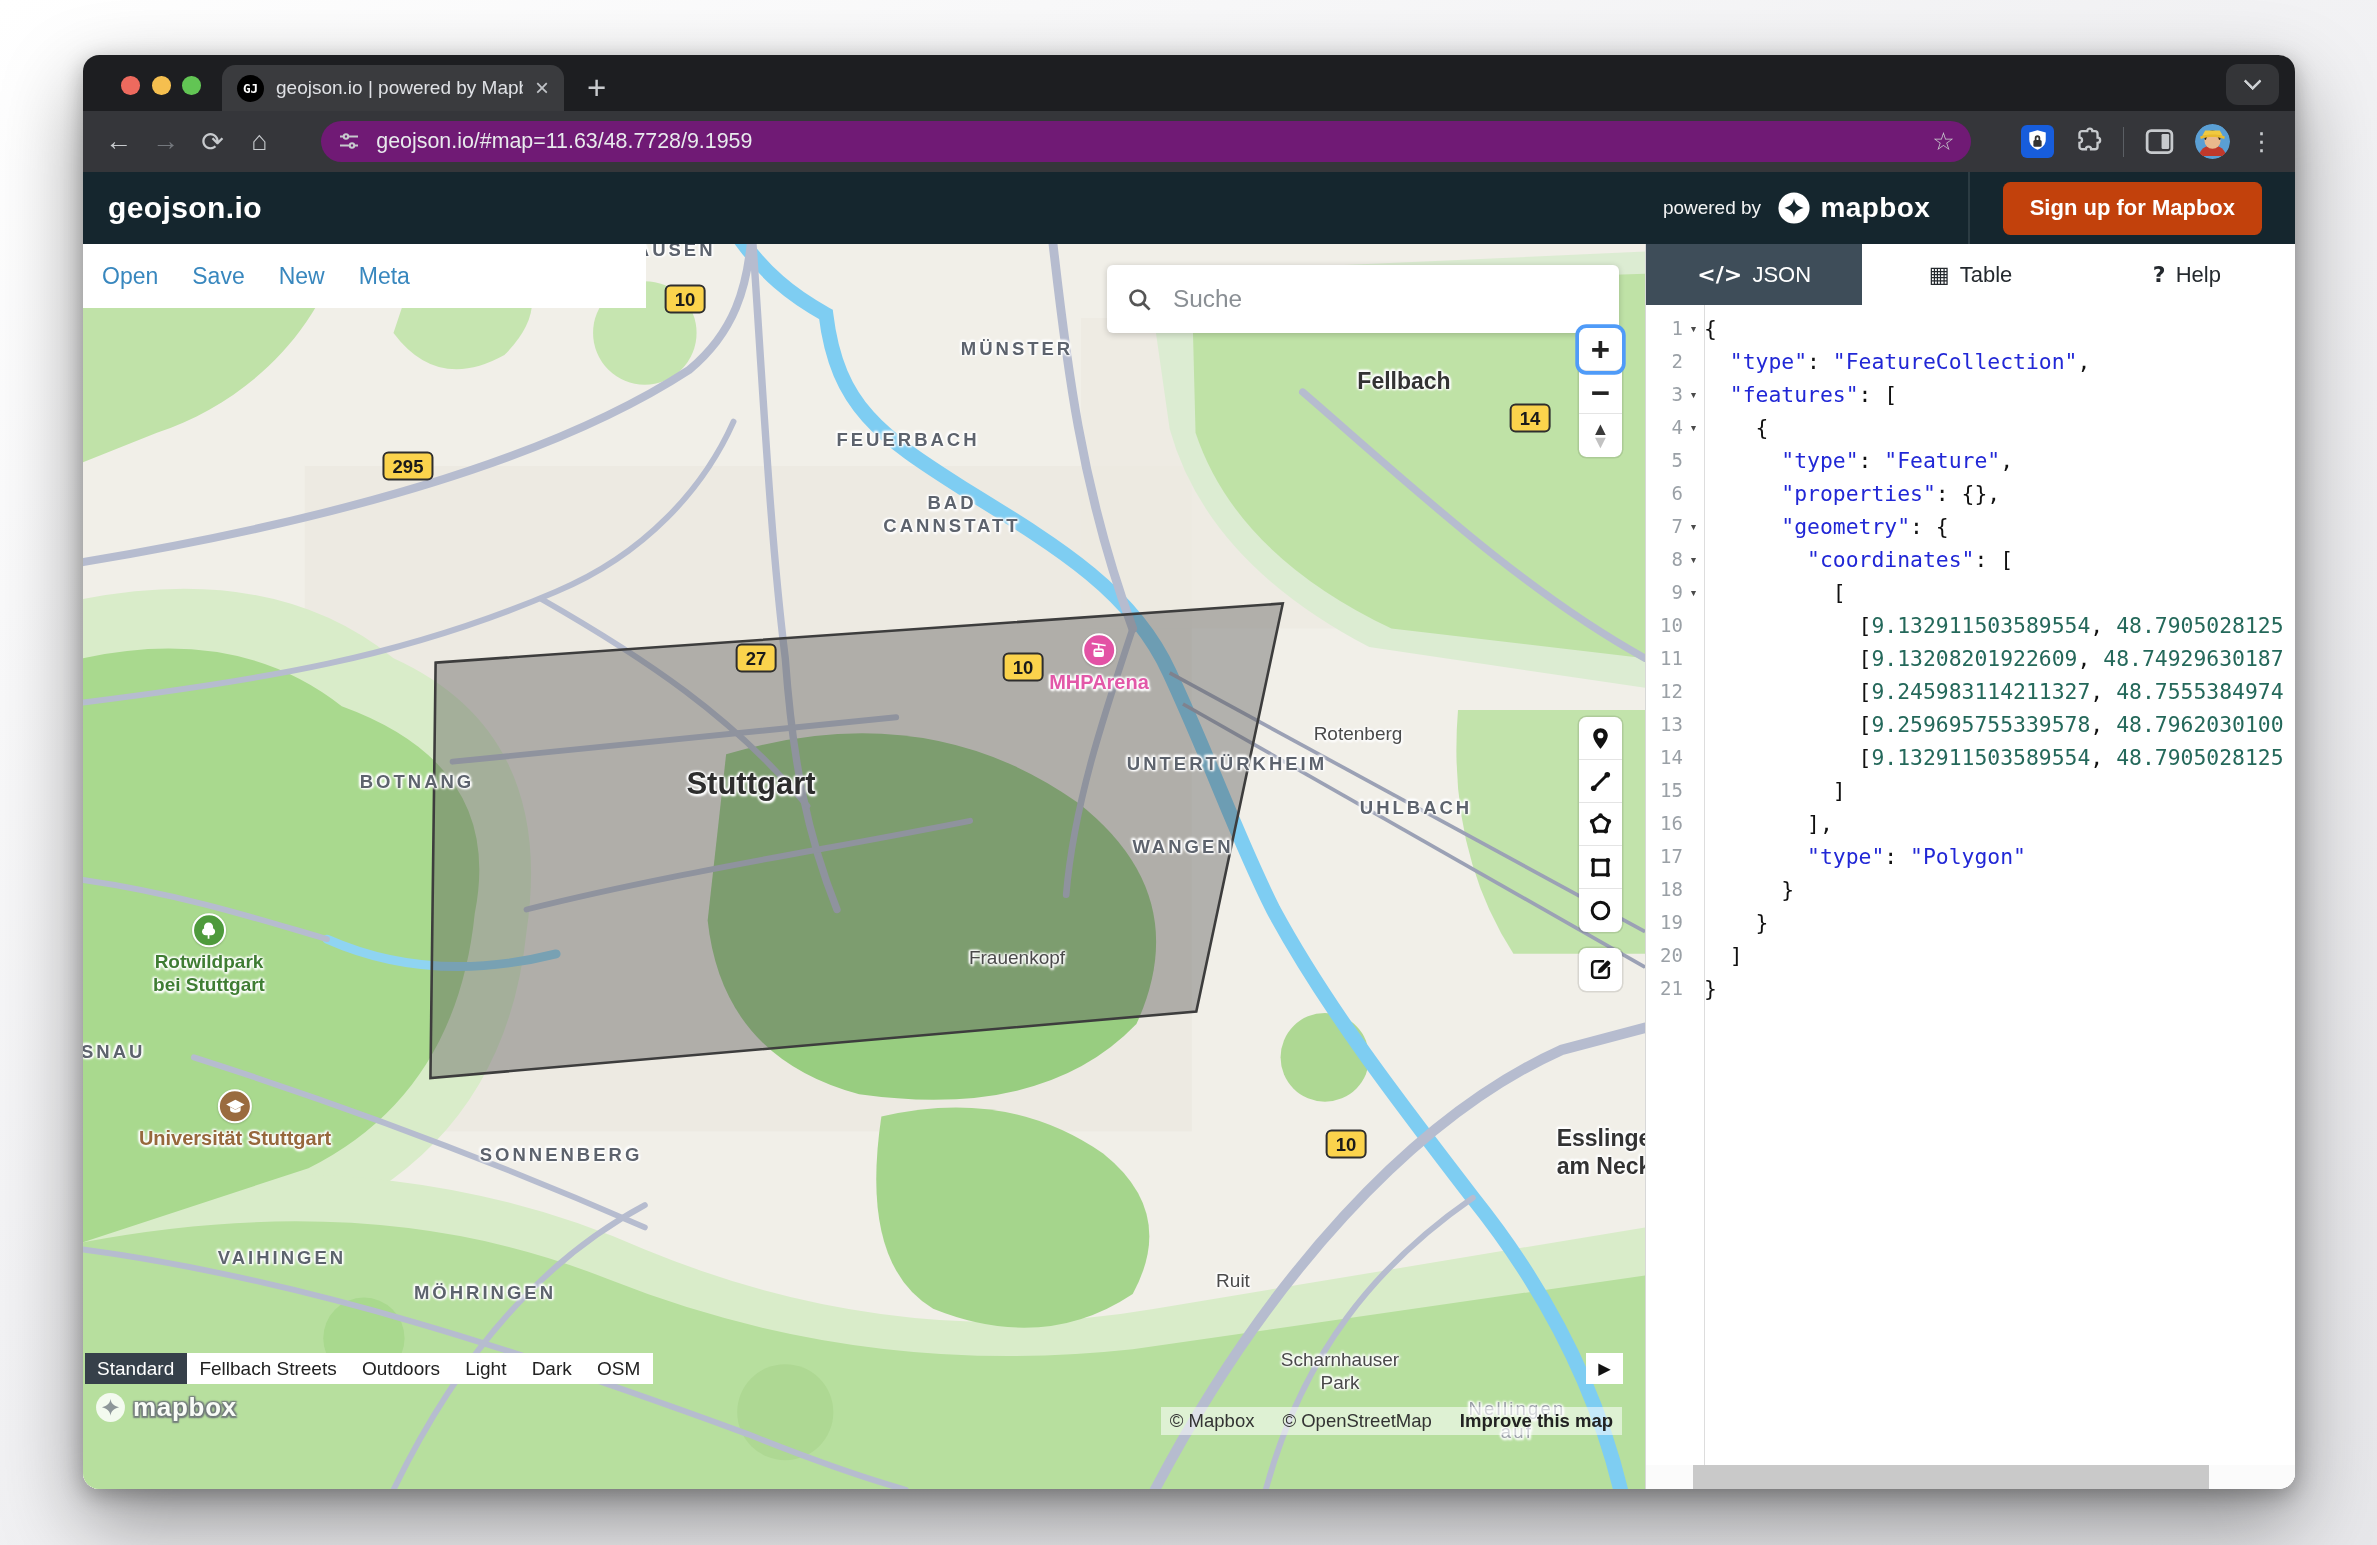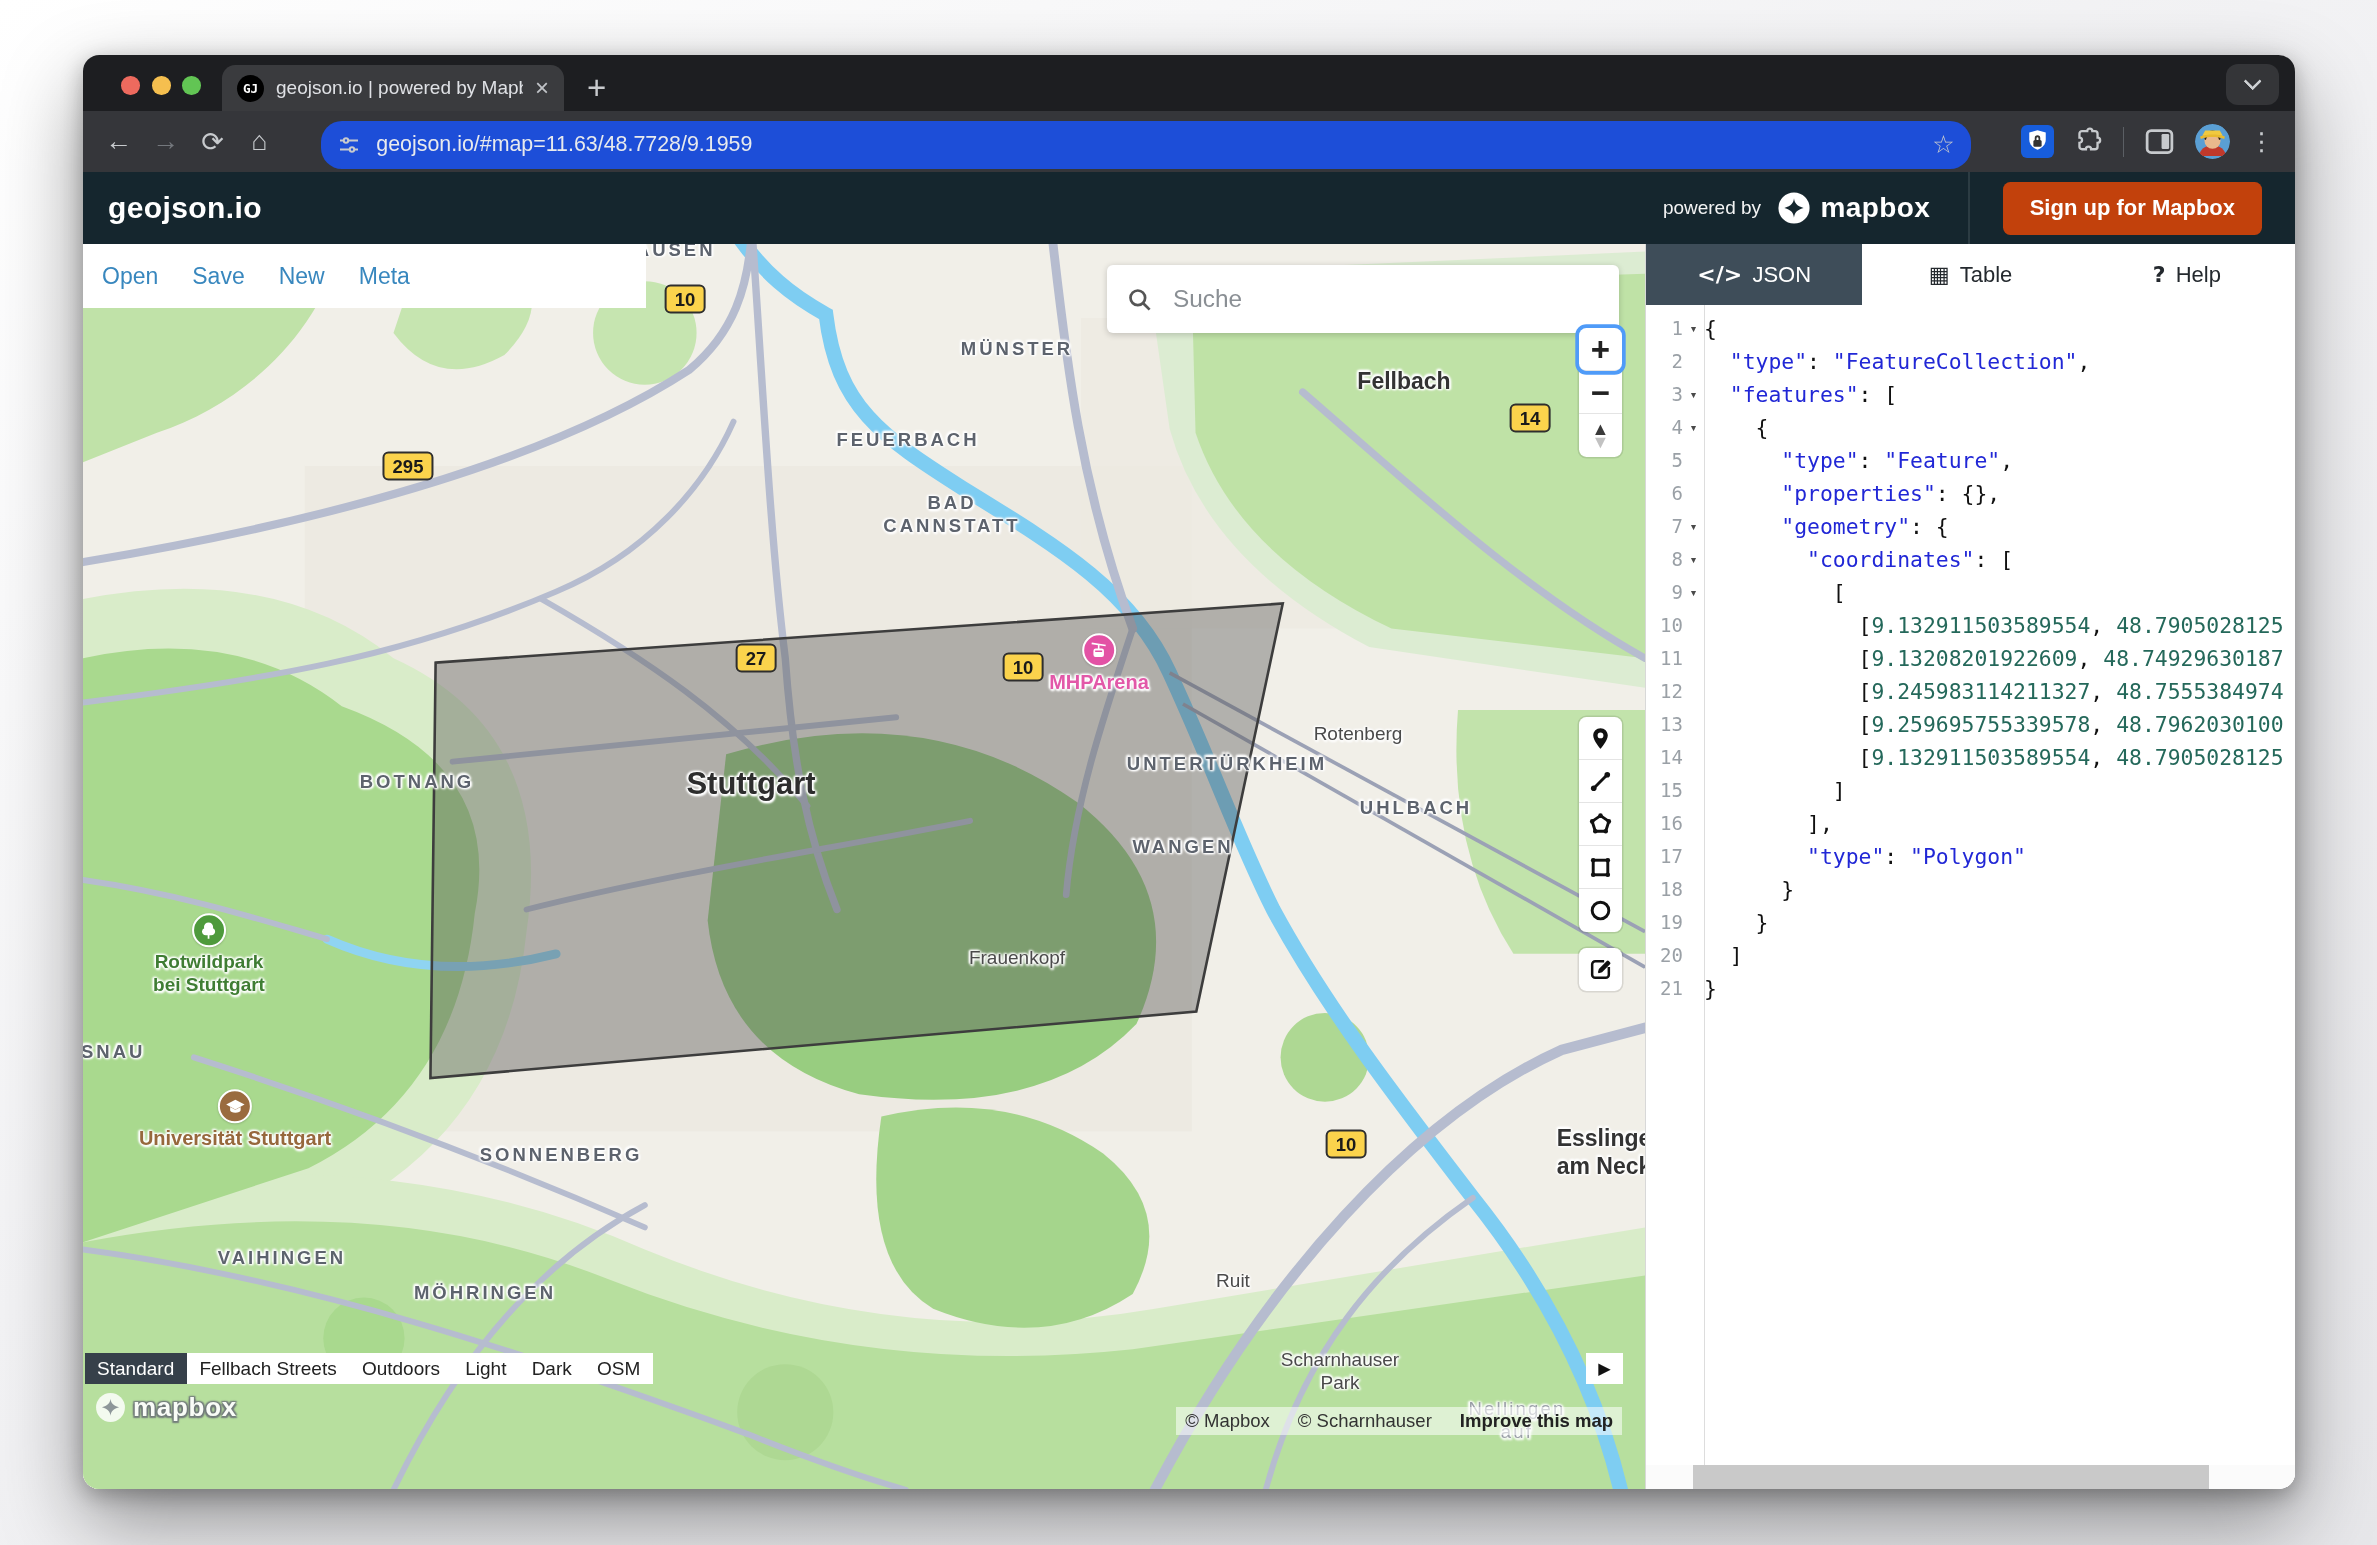--- a/index.html
+++ b/index.html
@@ -27,21 +27,21 @@
   .tab-chevron{position:absolute;right:16.3px;top:9px;width:53px;height:41px;background:#343538;border-radius:12px;
                display:flex;align-items:center;justify-content:center;}
   .tab-chevron i{width:13.3px;height:13.3px;border-right:3px solid #cdd0d3;border-bottom:3px solid #cdd0d3;
                  transform:rotate(45deg) translate(-2.2px,-2.2px);border-radius:1.5px;}
 
   
   .toolbar{position:relative;height:61px;background:#35363a;display:flex;align-items:center;}
   .navic{width:47px;text-align:center;font-size:27px;color:#c7cacd;flex:none;}
   .navic.first{margin-left:12px;}
   .navic.dis{color:#74787d;}
-  .pill{position:absolute;left:238px;top:9.6px;width:1650px;height:48px;background:#1d4ed8;border-radius:21px;
+  .pill{position:absolute;left:238px;top:9.6px;width:1650px;height:41px;background:#701a75;border-radius:21px;
         display:flex;align-items:center;padding:0 16.3px;gap:15px;}
   .pill .url{color:#e8eaed;font-size:21.4px;flex:1;white-space:nowrap;overflow:hidden;}
   .pill .star{color:#c7cacd;font-size:25px;flex:none;}
   .exticons{position:absolute;right:0;top:0;height:61px;display:flex;align-items:center;gap:19px;padding-right:21px;}
   .extsep{width:1.5px;height:30px;background:#5b5f64;}
   .kebab{color:#c7cacd;font-size:25px;letter-spacing:0;}
 
   
   .appbar{position:relative;height:72px;background:#15262e;display:flex;align-items:center;color:#fff;}
   .applogo{font-size:30px;font-weight:bold;margin-left:25px;letter-spacing:0.4px;}
@@ -411,21 +411,21 @@
       <div class="map-logo">
         <svg viewBox="0 0 24 24">
             <circle cx="12" cy="12" r="10.5" fill="#fff" opacity=".9"></circle>
             <path d="M12 5.6c-.4 3-1.55 4.85-6.2 6.2 4.65 1.35 5.8 3.2 6.2 6.2.4-3 1.55-4.85 6.2-6.2-4.65-1.35-5.8-3.2-6.2-6.2z" fill="#8a9099"></path>
           </svg>
         <span>mapbox</span>
       </div>
 
       <div class="attrib">
         <a>© Mapbox</a>
-        <a>© Scharnhauser</a>
+        <a>© OpenStreetMap</a>
         <a class="improve">Improve this map</a>
       </div>
 
       <div class="collapse">
           <span>▶</span>
         </div>
     </div>
 
     <div class="panel">
       <div class="ptabs" id="ptabs">

